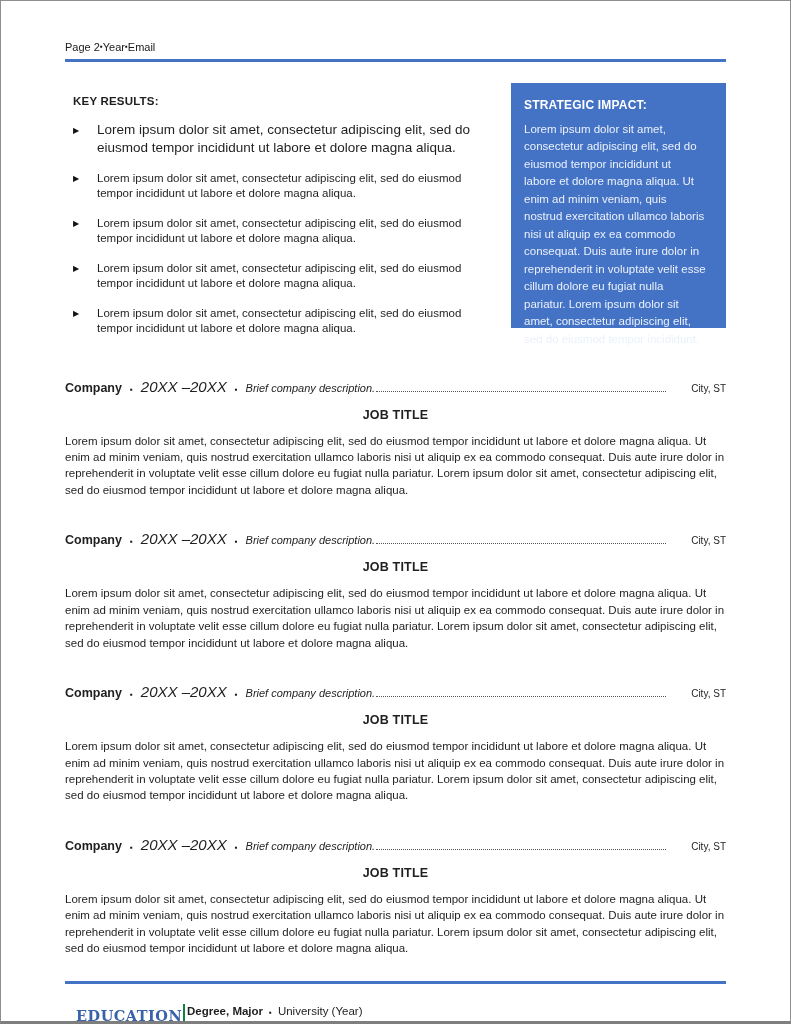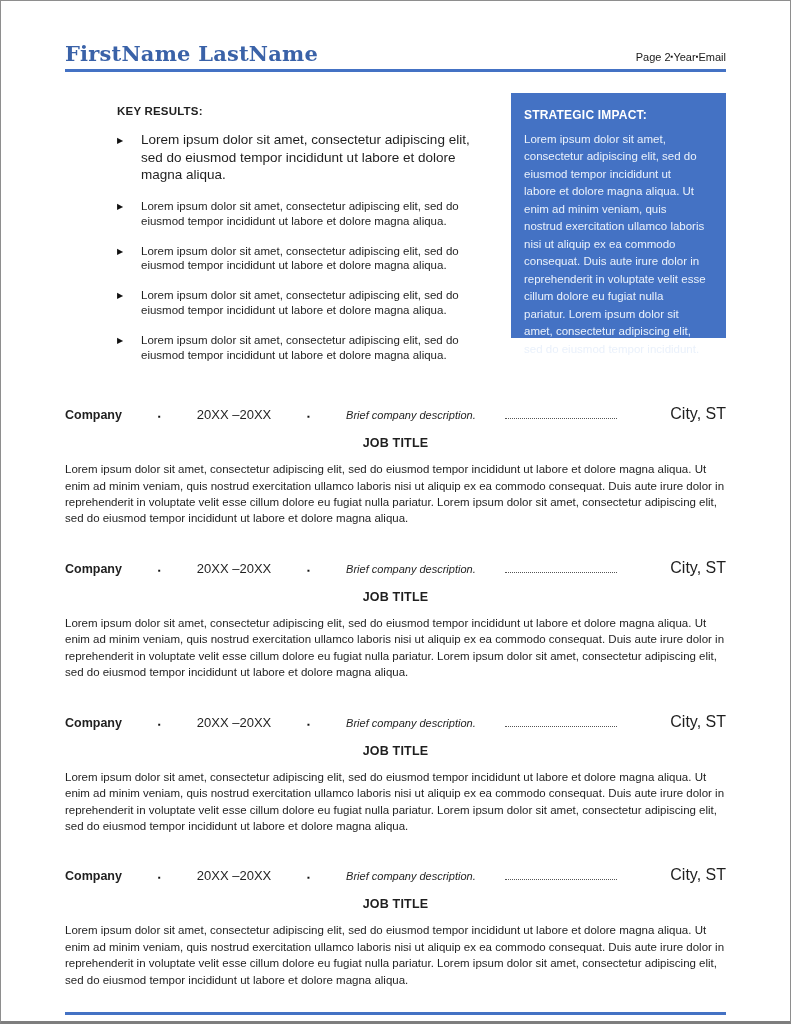--- a/index.html
+++ b/index.html
@@ -26,46 +26,46 @@
     font-family:"DejaVu Serif","Liberation Serif",serif;
     font-weight:bold;font-size:21px;color:var(--heading-blue);
     letter-spacing:.2px;
   }
   .header-meta{display:flex;align-items:center;font-size:11px;color:#1a1a1a;padding-bottom:3px;}
   .sq{font-size:8px;line-height:1;color:#111;}
   .header-rule{border:none;border-top:3px solid var(--accent);margin-top:3px;}
 
   
   .top-section{display:flex;gap:22px;margin-top:21px;}
-  .key-results{flex:1;padding:12px 0 0 8px;margin-left:44px;}
+  .key-results{flex:1;padding:12px 0 0 8px;}
   .kr-heading{font-size:11.5px;font-weight:bold;letter-spacing:.2px;}
   .kr-list{list-style:none;margin-top:14px;}
   .kr-item{display:flex;margin-bottom:15px;line-height:1.3;}
   .kr-item .tri{width:24px;flex:none;font-size:8px;padding-top:3px;color:#111;}
   .kr-item.lead{font-size:13.5px;}
   .kr-item.lead .tri{padding-top:5px;}
   .kr-item.small{font-size:11.5px;}
 
   .impact-box{
     flex:none;width:215px;background:var(--accent);
     padding:15px 20px 12px 13px;height:245px;
   }
   .impact-heading{color:#fff;font-weight:bold;font-size:12px;letter-spacing:.2px;}
   .impact-body{color:var(--box-text);font-size:11.5px;line-height:1.52;margin-top:9px;}
 
   
   .experience{margin-top:19px;}
   .exp-block{margin-bottom:24px;}
-  .exp-row{display:flex;align-items:baseline;white-space:nowrap;gap:28px;}
+  .exp-row{display:flex;align-items:baseline;white-space:nowrap;}
   .exp-company{font-weight:bold;font-size:12.5px;}
   .exp-row .sq{margin:0 8px;}
-  .exp-dates{font-size:13px;}
+  .exp-dates{font-size:15px;font-style:italic;}
   .exp-desc{font-size:11px;font-style:italic;margin-top:12px;}
   .leader{flex:1;border-bottom:1.5px dotted #555;margin:0 1px 3px 1px;min-width:30px;}
-  .exp-loc{font-size:16px;padding-left:24px;}
+  .exp-loc{font-size:10px;padding-left:24px;}
   .exp-title{text-align:center;font-weight:bold;font-size:12.5px;letter-spacing:.2px;margin-top:13px;}
   .exp-body{font-size:11.5px;line-height:1.43;margin-top:11px;}
 
   
   .edu-rule{border:none;border-top:3px solid var(--accent);margin-top:0;}
   .education{display:flex;margin-top:20px;}
   .edu-heading{
     flex:none;width:118px;padding-left:11px;
     font-family:"DejaVu Serif","Liberation Serif",serif;
     font-weight:bold;font-size:14.5px;color:var(--heading-blue);letter-spacing:.5px;
@@ -75,21 +75,20 @@
   .edu-line{font-size:11.5px;line-height:1.35;display:flex;align-items:baseline;gap:6px;}
   .edu-degree{font-weight:bold;}
   .edu-other{margin-top:18px;display:flex;align-items:baseline;gap:9px;font-size:11.5px;}
 </style>
 </head>
 <body>
 
 <div class="page">
 
   <div class="header">
-    <div class="name">FirstName LastName</div>
     <div class="header-meta">
       <span>Page 2</span>
       <span class="sq">▪</span>
       <span>Year</span>
       <span class="sq">▪</span>
       <span>Email</span>
     </div>
   </div>
   <hr class="header-rule">
 

